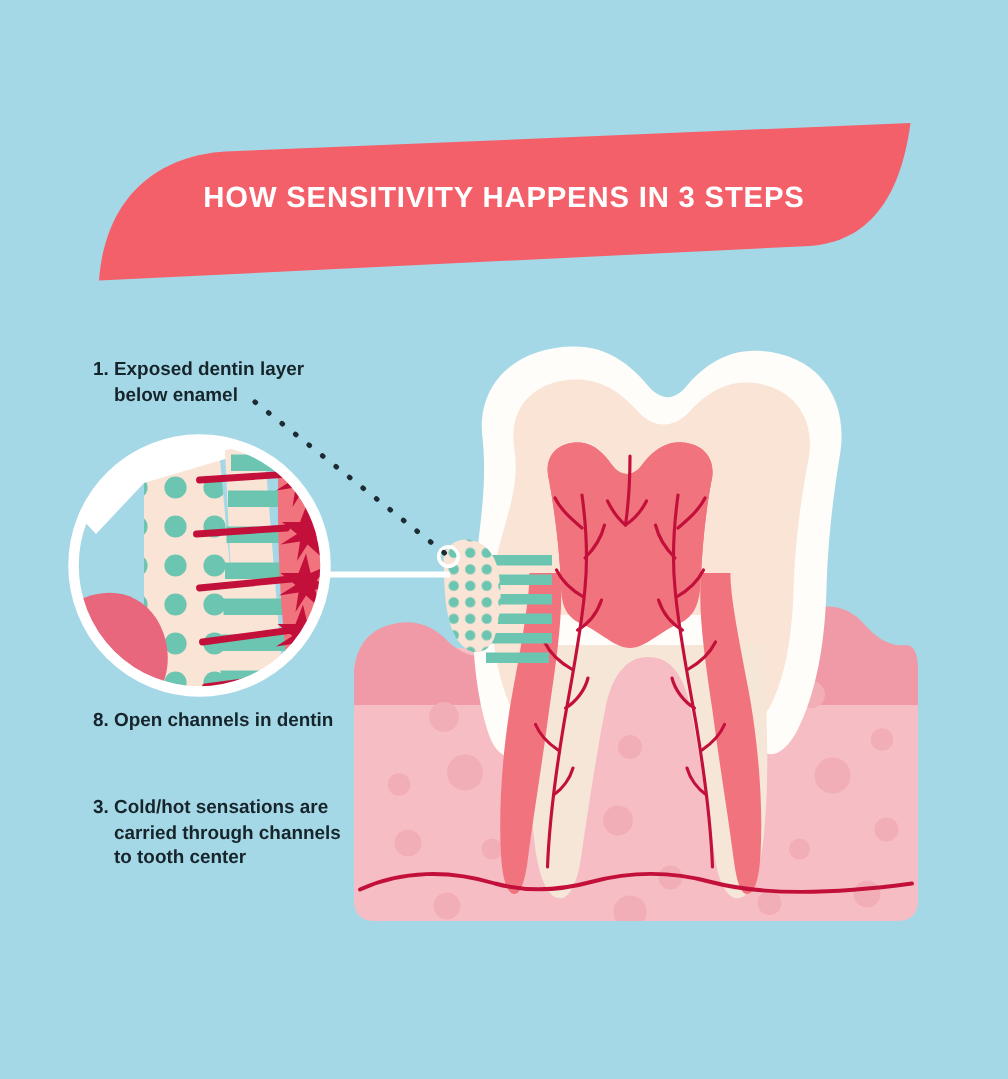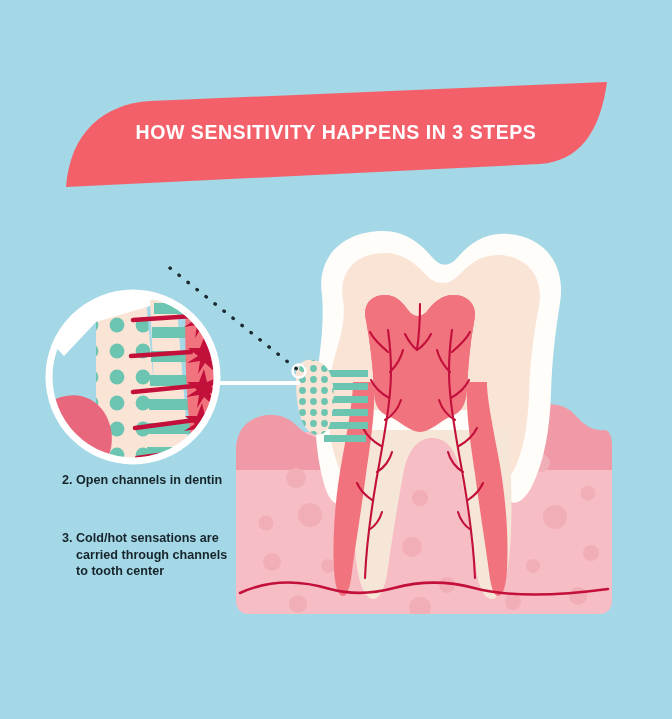--- a/index.html
+++ b/index.html
@@ -261,20 +261,22 @@
     </g>
 
     <g>
       <path d="M170,268 L303,374" stroke="#1d2b33" stroke-width="3.4" stroke-linecap="round" stroke-dasharray="0.5 11" fill="none"></path>
     </g>
 
   </svg>
 
   <div class="banner-text">HOW SENSITIVITY HAPPENS IN 3 STEPS</div>
 
-
-  <div class="step-label" id="step-2">2. Open channels in dentin</div>
+  <div class="step-label" id="step-1">1. Exposed dentin layer
+     below enamel</div>
+
+  <div class="step-label" id="step-2">8. Open channels in dentin</div>
 
   <div class="step-label" id="step-3">3. Cold/hot sensations are
      carried through channels
      to tooth center</div>
 
 </div>
 
 </body></html>

